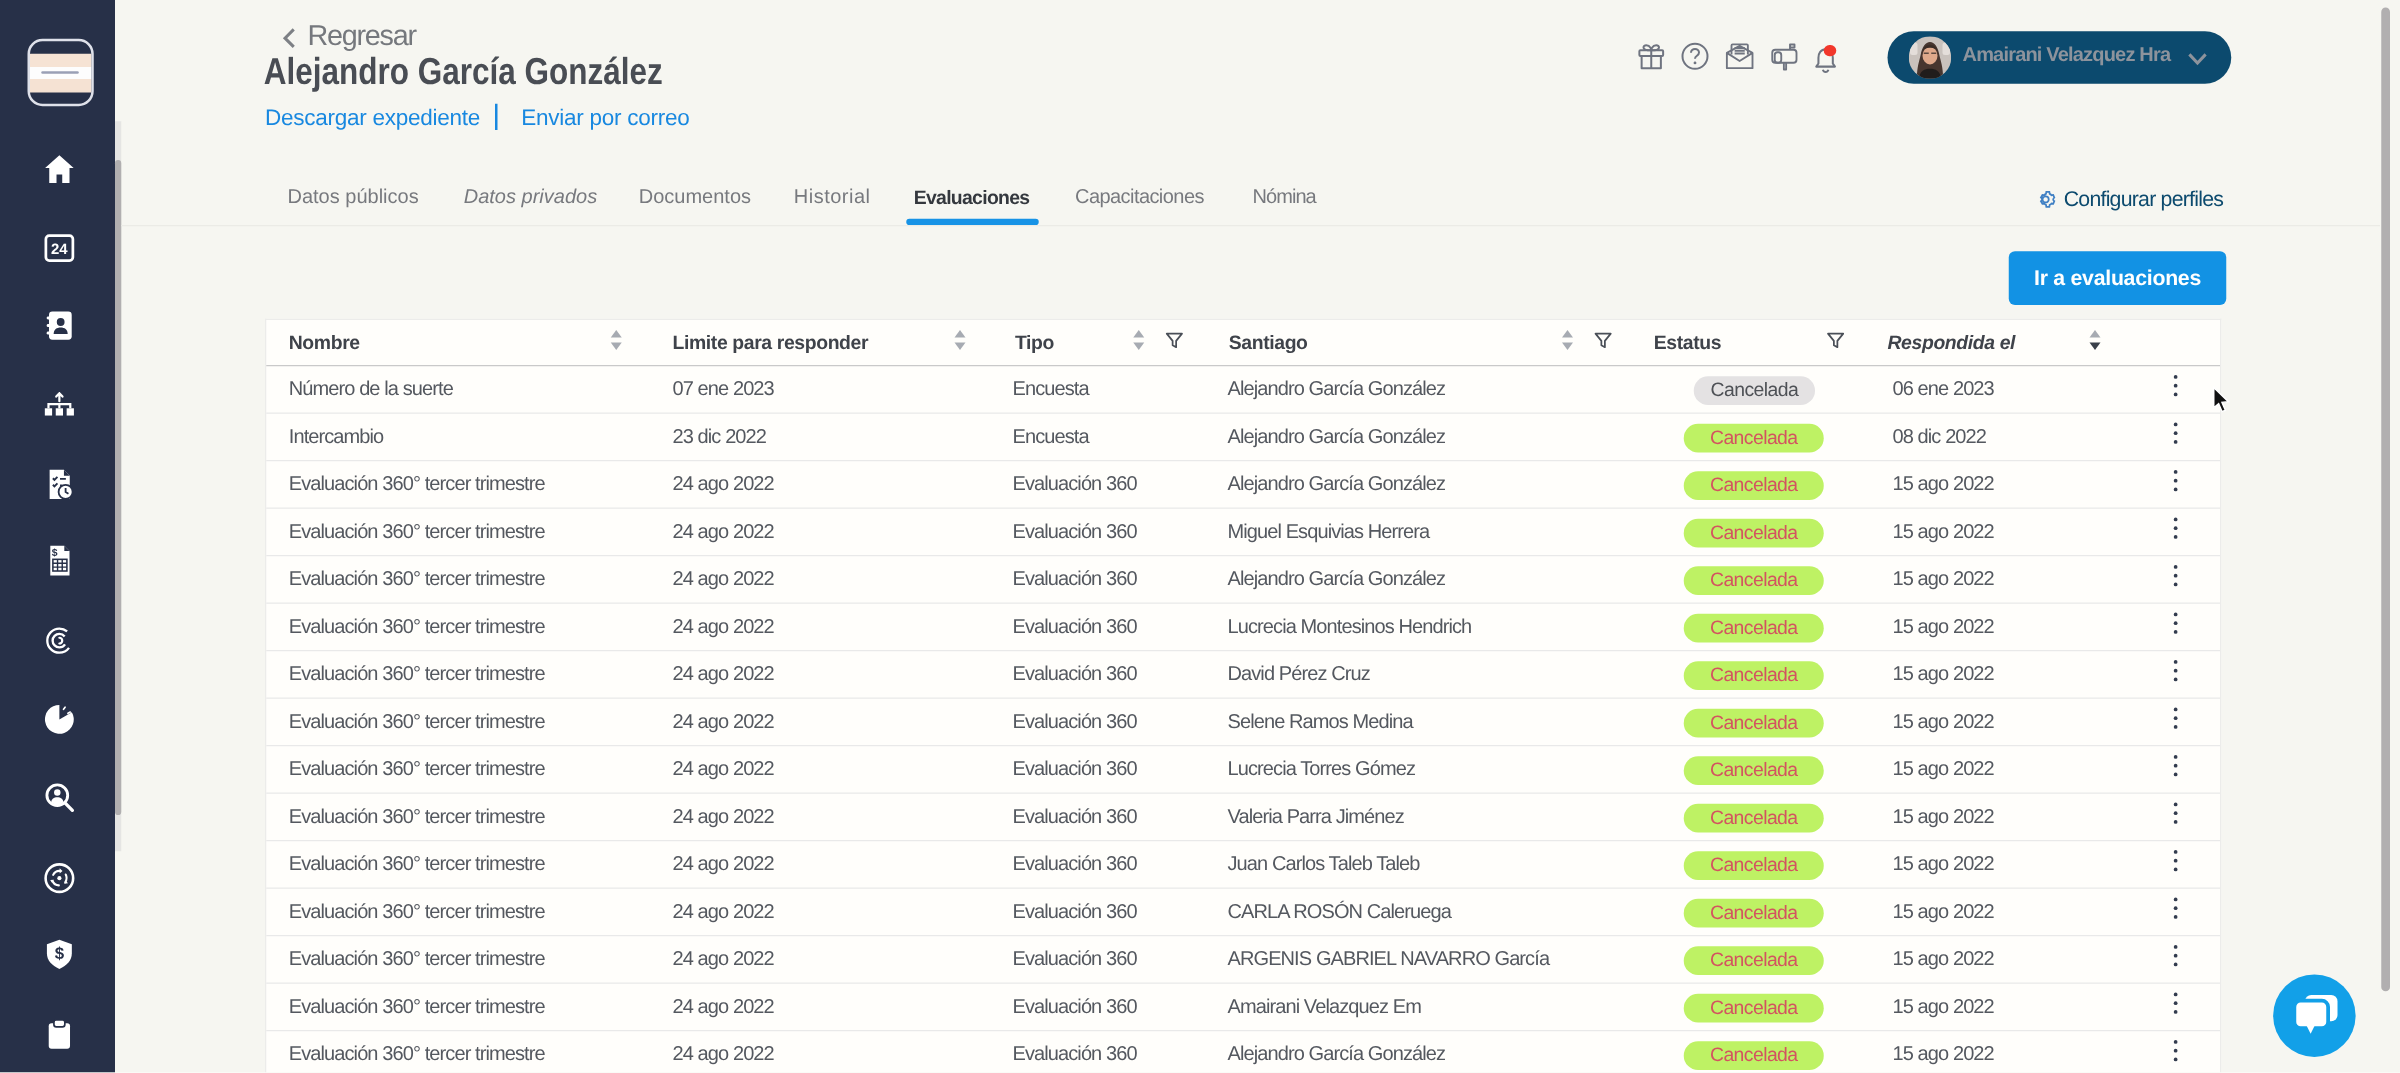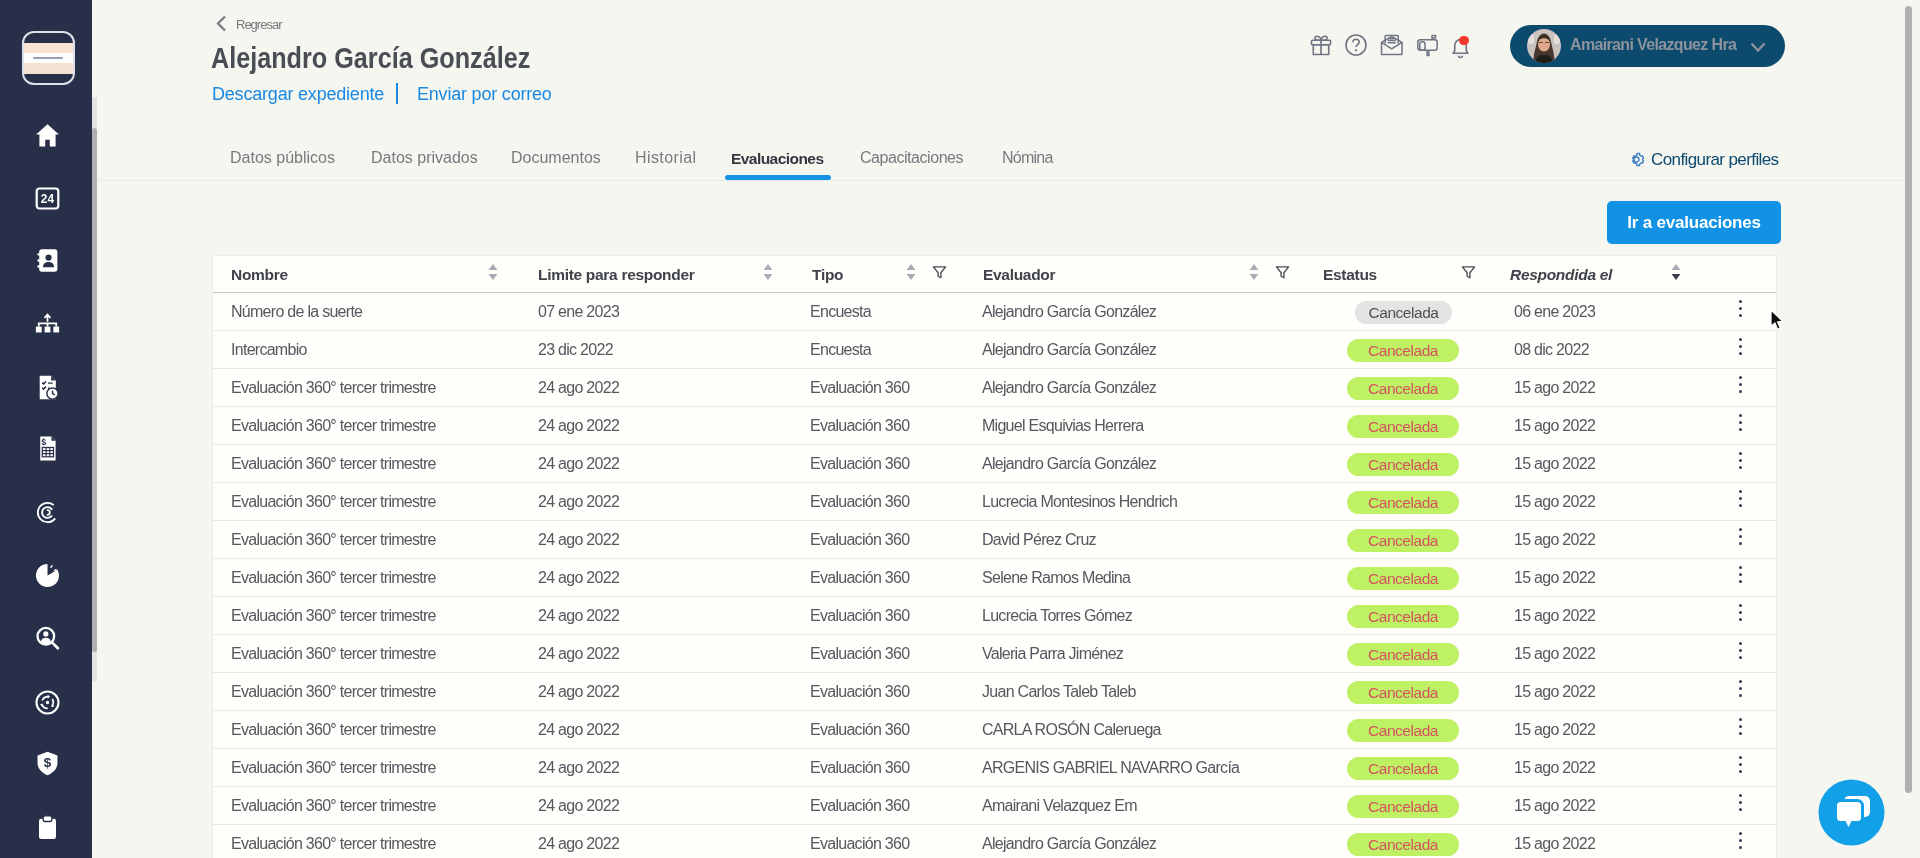--- a/index.html
+++ b/index.html
@@ -10,21 +10,21 @@
   #sidebar { position:absolute; left:0; top:0; width:92px; height:858px; background:#273048; }
   #logo { position:absolute; left:22px; top:31px; width:53px; height:54px; border-radius:12px; border:2px solid #dfe1ea; }
   #logo .strip { position:absolute; left:0; top:10px; width:49px; height:31px;
     background:linear-gradient(180deg,#f6e3d4 0%,#f6e3d4 33%,#fdfdfd 33%,#fdfdfd 66%,#f5e2d3 66%,#f5e2d3 100%); }
   #logo .scribble { position:absolute; left:9px; top:24px; width:30px; height:2px; background:#9aa0b5; border-radius:1px; }
   .sbicon { position:absolute; left:34px; width:27px; height:27px; }
   #sb-track { position:absolute; left:92px; top:97px; width:5px; height:584px; background:#e5e5e3; }
   #sb-thumb { position:absolute; left:92px; top:128px; width:5px; height:524px; background:#b1afb0; border-radius:2.5px; }
 
   
-  #back { position:absolute; left:216px; top:15px; color:#75787d; font-size:13px; letter-spacing:-1px; }
+  #back { position:absolute; left:226px; top:15px; color:#75787d; font-size:23px; letter-spacing:-1px; }
   #back svg { vertical-align:-3px; margin-right:9px; }
   #title { position:absolute; left:211px; top:41px; font-size:30px; font-weight:bold; color:#494d54; transform:scaleX(0.84); transform-origin:left top; white-space:nowrap; }
   .hlink { position:absolute; top:84px; font-size:18px; color:#1888e0; letter-spacing:-0.2px; }
   #hsep { position:absolute; left:396px; top:83px; width:2px; height:21px; background:#1888e0; }
 
   
   .topicon { position:absolute; top:33px; }
   #reddot { position:absolute; left:1459px; top:35.5px; width:9.5px; height:9.5px; border-radius:50%; background:#f2372b; }
   #userpill { position:absolute; left:1510px; top:25px; width:275px; height:42px; border-radius:21px; background:#0c4a6e; }
   #avatar { position:absolute; left:17px; top:4px; width:34px; height:34px; border-radius:50%; overflow:hidden; }
@@ -195,21 +195,21 @@
 <path d="M12 13.5 H16 M18 13.5 H22" stroke="#5d4a40" stroke-width="1.2"></path>
 <path d="M8 34 C9 27.5 12.5 26 17 26 C21.5 26 25 27.5 26 34 Z" fill="#211d1b"></path>
 </svg></div>
   <div id="uname">Amairani Velazquez Hra</div>
   <svg id="uchev" width="16" height="11" viewBox="0 0 16 11">
       <path d="M1.5 1.5 L8 8.5 L14.5 1.5" fill="none" stroke="#8d939c" stroke-width="2.4"></path>
     </svg>
 </div>
 
 <div class="tab" style="left:230px;">Datos públicos</div>
-<div class="tab" style="left:371px;">Datos privados</div>
+<div class="tab" style="left:371px;font-style:italic;">Datos privados</div>
 <div class="tab" style="left:511px;">Documentos</div>
 <div class="tab" style="left:635px;letter-spacing:0.4px;">Historial</div>
 <div class="tab active" style="left:731px;">Evaluaciones</div>
 <div class="tab" style="left:860px;letter-spacing:-0.45px;">Capacitaciones</div>
 <div class="tab" style="left:1002px;letter-spacing:-0.75px;">Nómina</div>
 <div id="tabline"></div>
 <div id="tabunder"></div>
 <div id="config"><svg width="17" height="17" viewBox="0 0 24 24">
       <path fill="none" stroke="#4080c4" stroke-width="2" d="M12 8.5a3.5 3.5 0 1 0 0 7 3.5 3.5 0 0 0 0-7Zm8.5 3.5c0-.7.6-1.5 1.3-2l-1.2-3-2 .3c-.5-.6-1.2-1.2-2-1.5l-.4-2.3h-3.4l-.4 2.3c-.8.3-1.5.9-2 1.5l-2-.3-1.7 3c.7.5 1.3 1.3 1.3 2s-.6 1.5-1.3 2l1.7 3 2-.3c.5.6 1.2 1.2 2 1.5l.4 2.3h3.4l.4-2.3c.8-.3 1.5-.9 2-1.5l2 .3 1.2-3c-.7-.5-1.3-1.3-1.3-2Z"></path>
     </svg>Configurar perfiles</div>
@@ -229,21 +229,21 @@
           <path d="M5 16 L9.4 10 H0.6 Z" fill="#a7abb2"></path>
         </svg></div>
 <div class="hcell" style="left:599px;">Tipo</div>
 <div class="sort" style="left:693px;"><svg width="10" height="16" viewBox="0 0 10 16">
           <path d="M5 0 L9.4 6 H0.6 Z" fill="#a7abb2"></path>
           <path d="M5 16 L9.4 10 H0.6 Z" fill="#a7abb2"></path>
         </svg></div>
 <div class="funnel" style="left:719px;"><svg width="15" height="15" viewBox="0 0 16 16">
           <path d="M1.5 2 H14.5 L9.5 8.2 V13.6 L6.5 12 V8.2 Z" fill="none" stroke="#4a4f57" stroke-width="1.5" stroke-linejoin="round"></path>
         </svg></div>
-<div class="hcell" style="left:770px;">Evaluador</div>
+<div class="hcell" style="left:770px;">Santiago</div>
 <div class="sort" style="left:1036px;"><svg width="10" height="16" viewBox="0 0 10 16">
           <path d="M5 0 L9.4 6 H0.6 Z" fill="#a7abb2"></path>
           <path d="M5 16 L9.4 10 H0.6 Z" fill="#a7abb2"></path>
         </svg></div>
 <div class="funnel" style="left:1062px;"><svg width="15" height="15" viewBox="0 0 16 16">
           <path d="M1.5 2 H14.5 L9.5 8.2 V13.6 L6.5 12 V8.2 Z" fill="none" stroke="#4a4f57" stroke-width="1.5" stroke-linejoin="round"></path>
         </svg></div>
 <div class="hcell" style="left:1110px;">Estatus</div>
 <div class="funnel" style="left:1248px;"><svg width="15" height="15" viewBox="0 0 16 16">
           <path d="M1.5 2 H14.5 L9.5 8.2 V13.6 L6.5 12 V8.2 Z" fill="none" stroke="#4a4f57" stroke-width="1.5" stroke-linejoin="round"></path>

